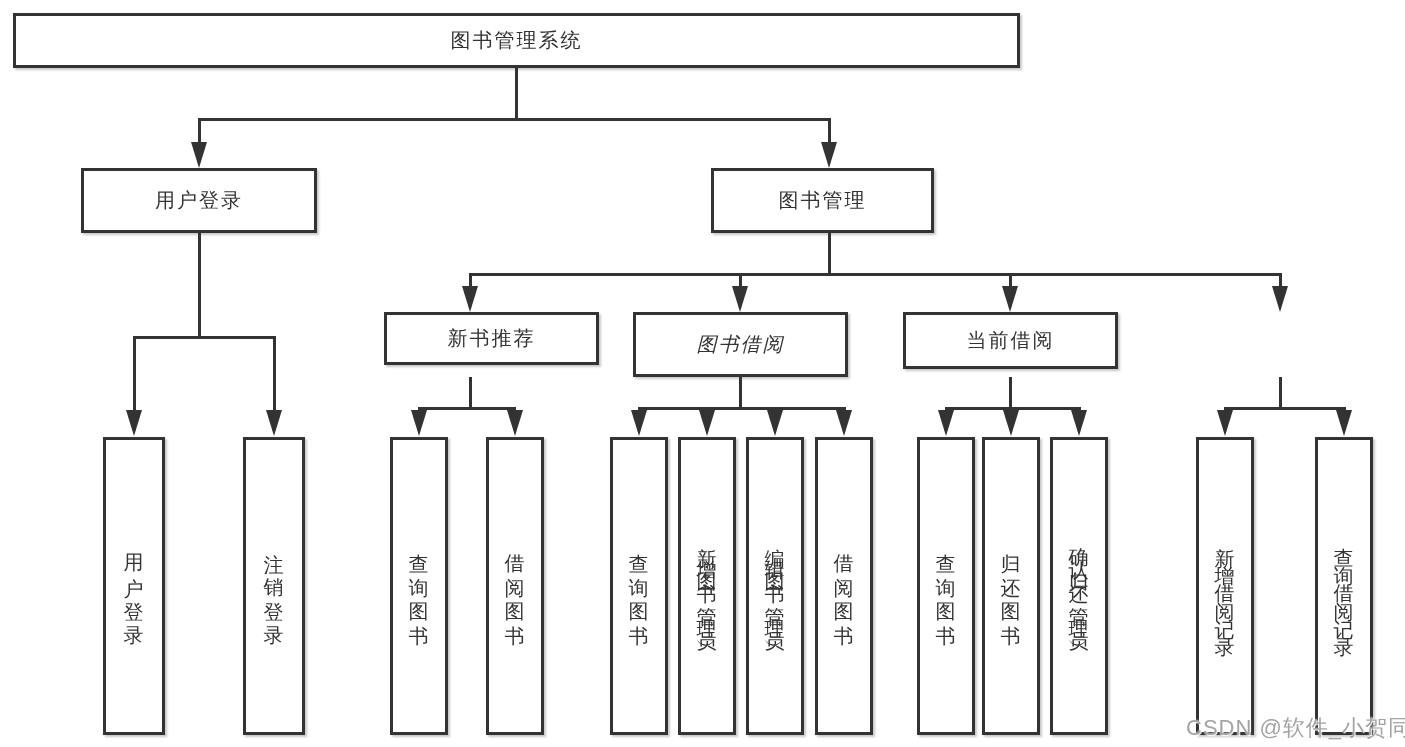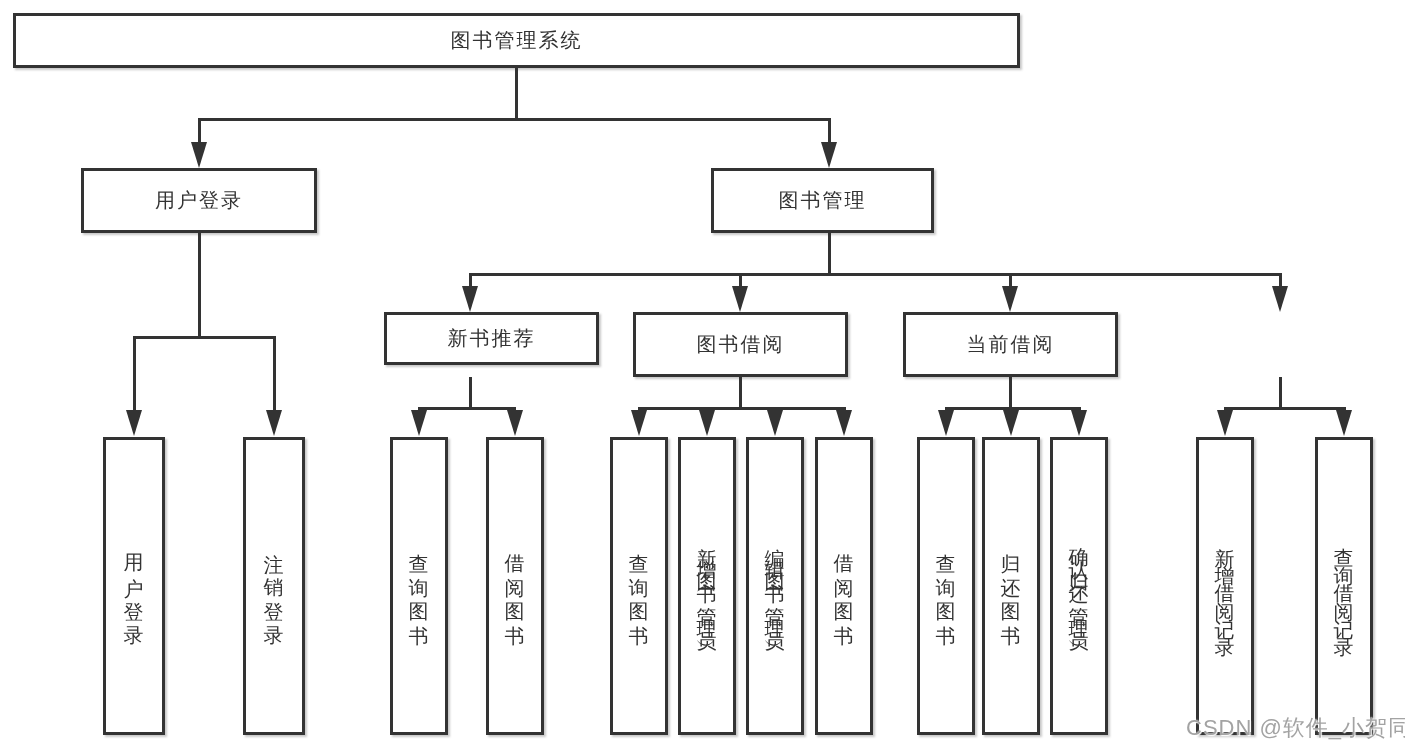--- a/index.html
+++ b/index.html
@@ -110,24 +110,24 @@
   <div class="vline" style="left:1009px; top:273px; height:15px;"></div>
   <div class="vline" style="left:1279px; top:273px; height:15px;"></div>
   <div class="arrow" style="left:462px; top:286px;"></div>
   <div class="arrow" style="left:732px; top:286px;"></div>
   <div class="arrow" style="left:1002px; top:286px;"></div>
   <div class="arrow" style="left:1272px; top:286px;"></div>
 
   <div class="box" style="left:384px; top:312px; width:215px; height:53px;">
     <span>新书推荐</span>
   </div>
-  <div class="box" style="left:633px; top:312px; width:215px; height:65px;">
+  <div class="box" style="left:633px; top:312px; width:215px; height:65px;font-style:italic;">
     <span>图书借阅</span>
   </div>
-  <div class="box" style="left:903px; top:312px; width:215px; height:65px;">
+  <div class="box" style="left:903px; top:312px; width:215px; height:57px;">
     <span>当前借阅</span>
   </div>
 
   <div class="vline" style="left:469px; top:377px; height:30px;"></div>
   <div class="hline" style="left:418px; top:407px; width:98px;"></div>
   <div class="arrow" style="left:411px; top:410px;"></div>
   <div class="arrow" style="left:507px; top:410px;"></div>
 
   <div class="vline" style="left:739px; top:377px; height:30px;"></div>
   <div class="hline" style="left:638px; top:407px; width:208px;"></div>

